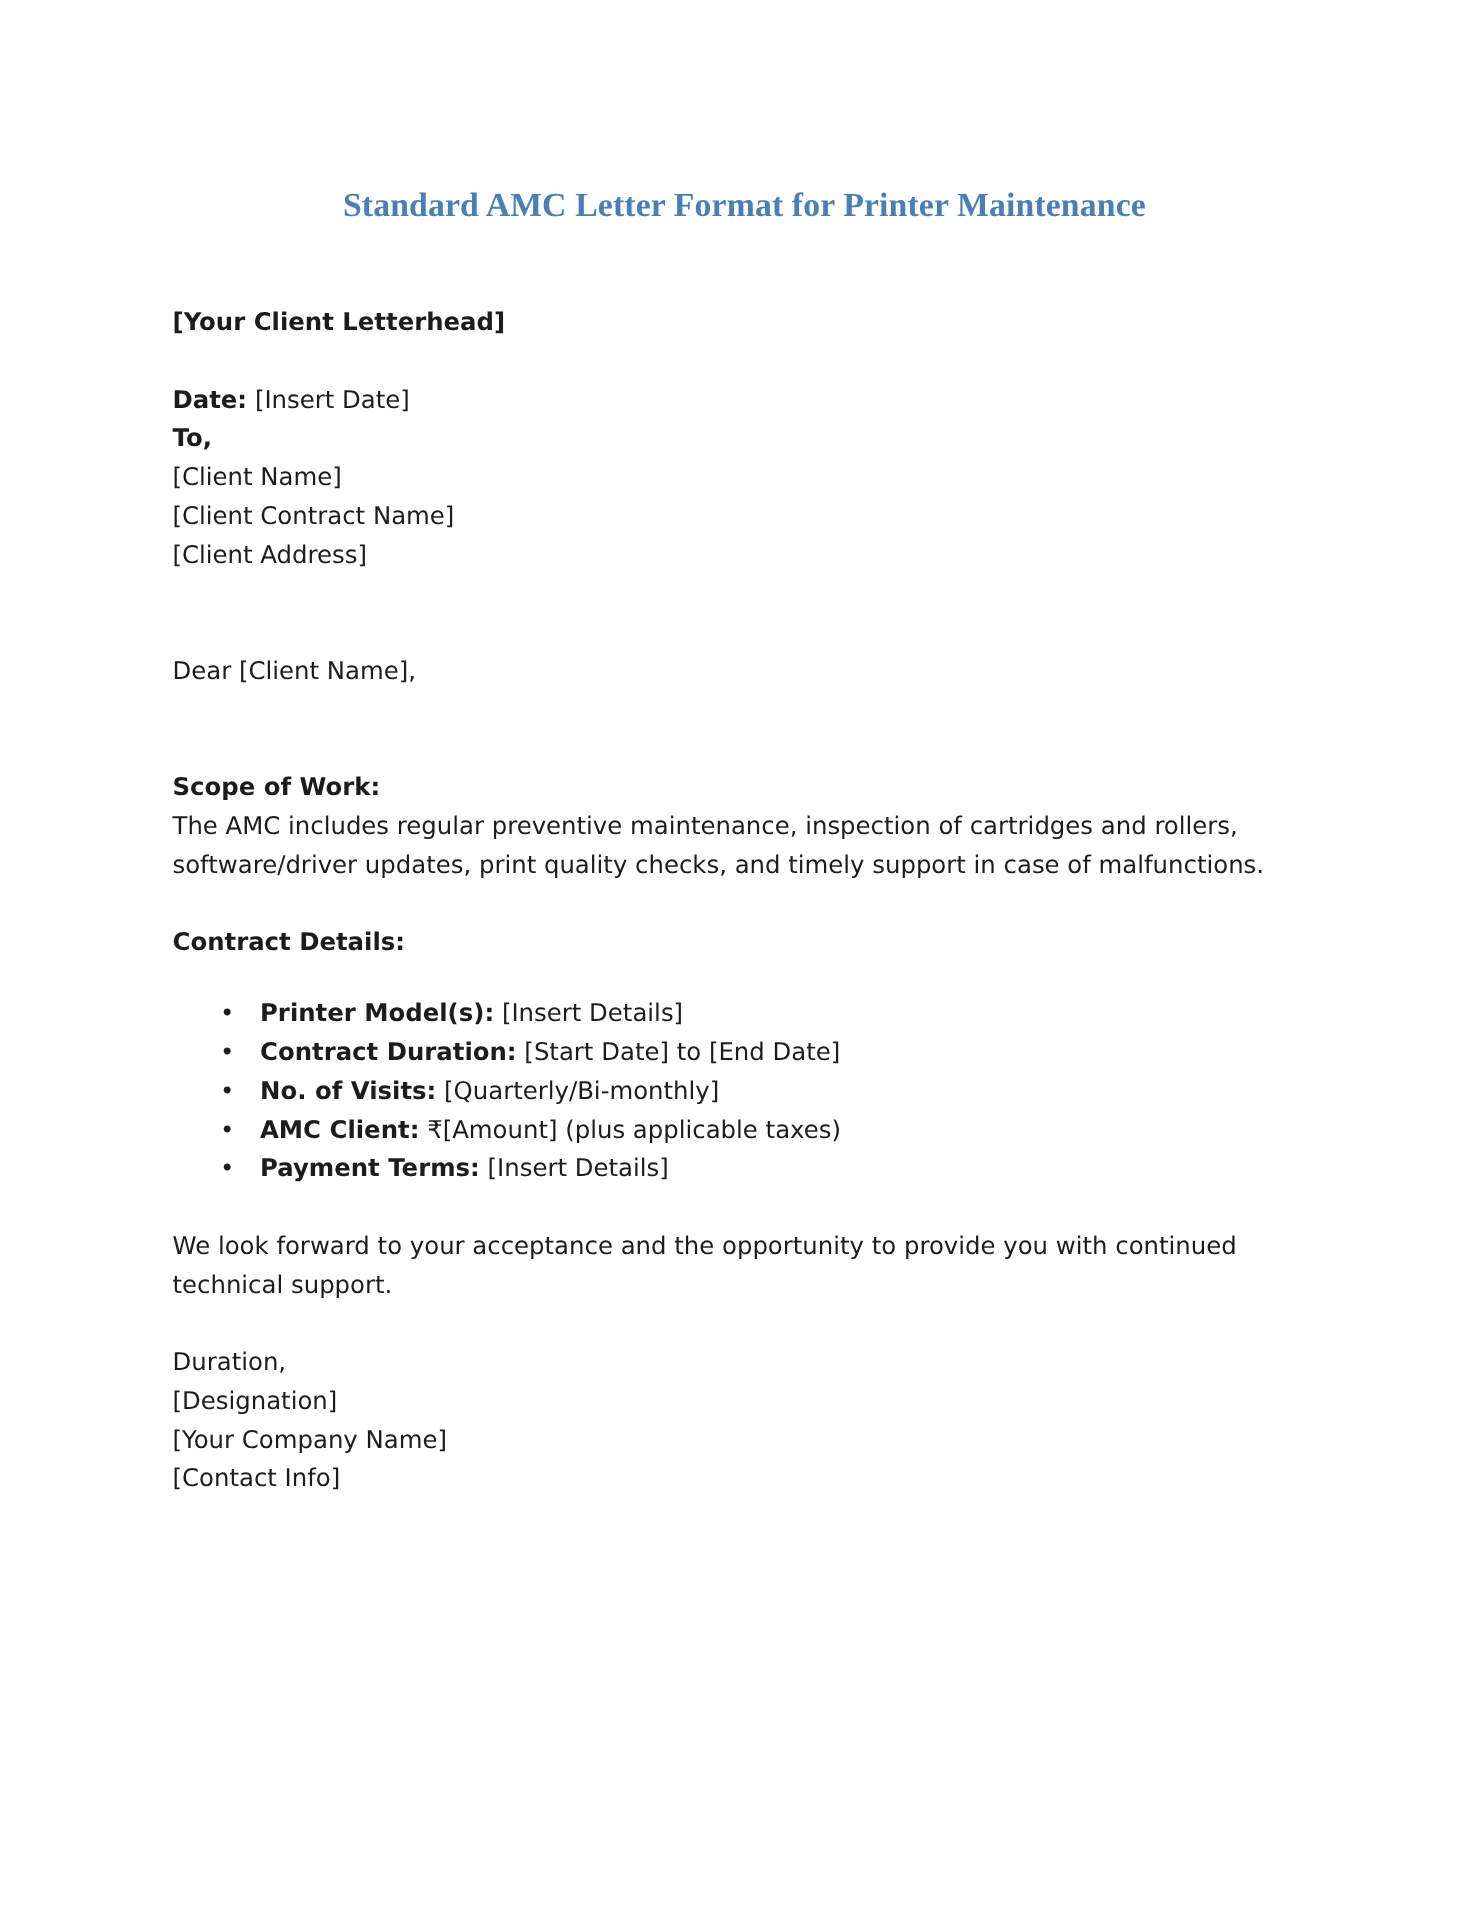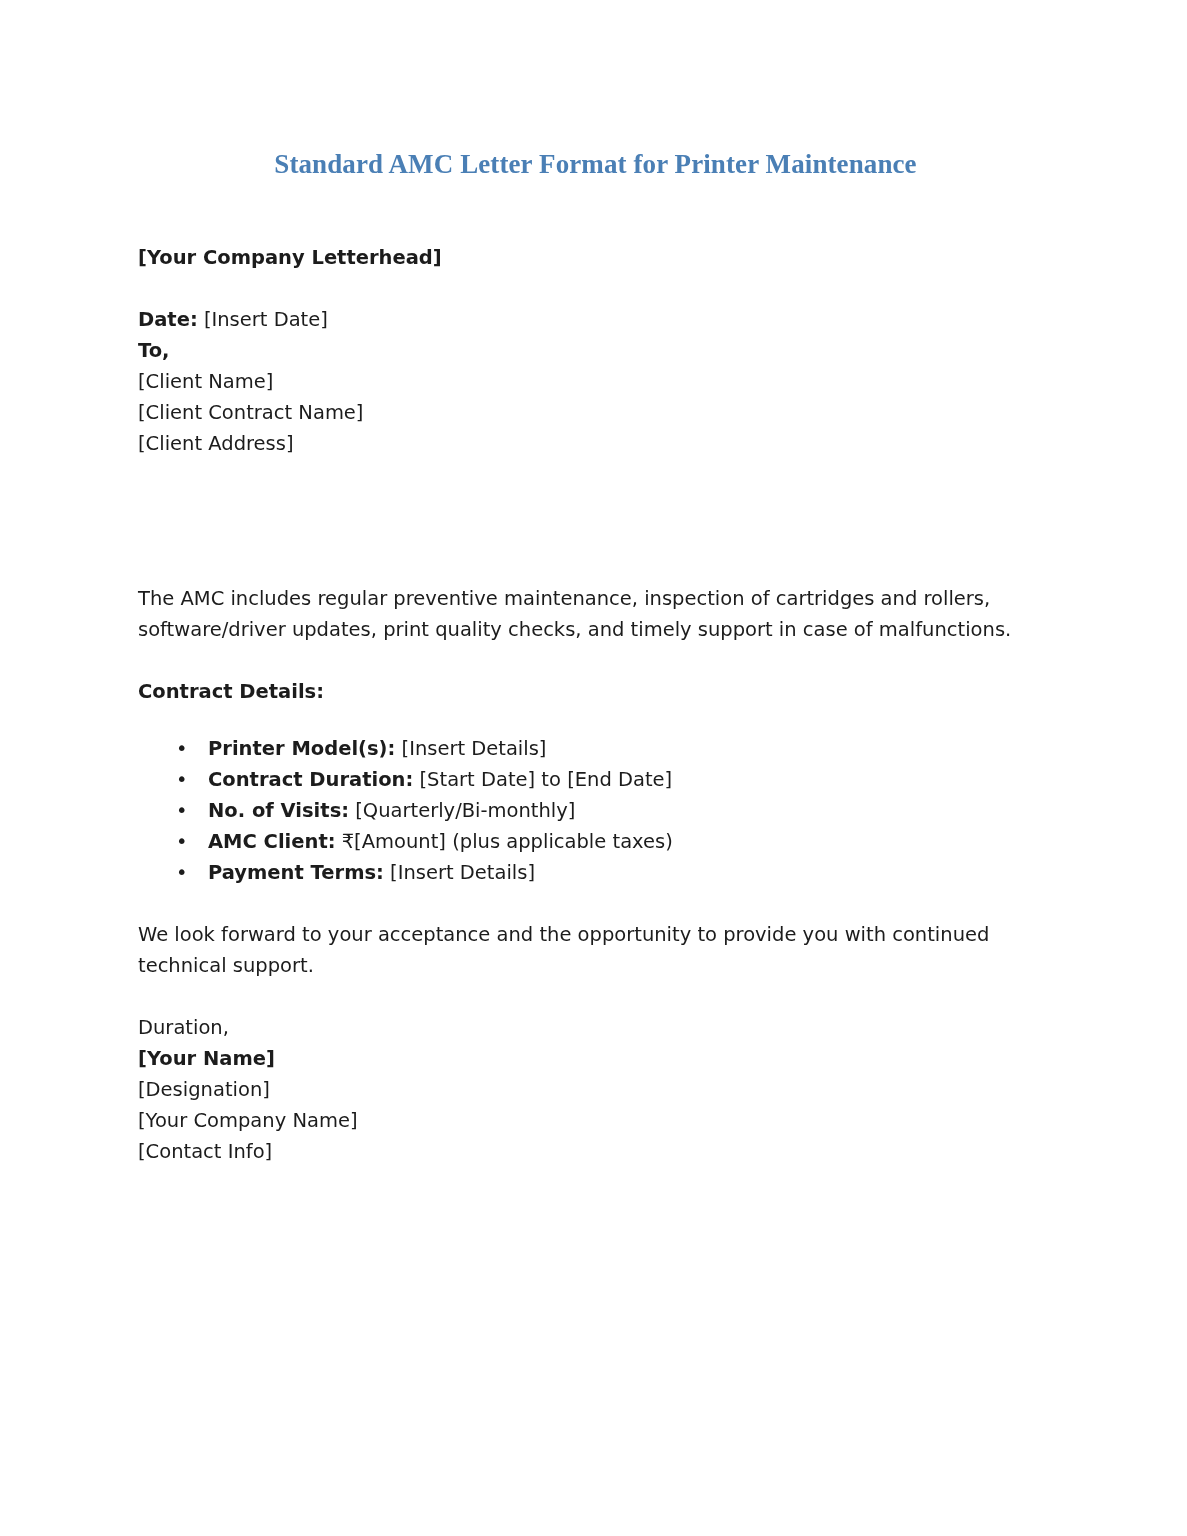--- a/index.html
+++ b/index.html
@@ -73,43 +73,45 @@
 <body>
 
 <div class="page">
 
   <div class="doc-body">
 
     <h1 class="doc-title">Standard AMC Letter Format for Printer Maintenance</h1>
 
     <div class="spacer-title"></div>
 
-    <p class="blk b">[Your Company Letterhead]</p>
+    <p class="blk b">[Your Client Letterhead]</p>
 
     <div class="spacer-para"></div>
 
     <p class="blk"><span class="b">Date:</span><span> [Insert Date]</span></p>
 
     <p class="blk b">To,</p>
 
     <p class="blk">[Client Name]</p>
     <p class="blk">[Client Contract Name]</p>
     <p class="blk">[Client Address]</p>
 
     <div class="spacer-para"></div>
 
 
     <div class="spacer-para"></div>
 
+    <p class="blk">Dear [Client Name],</p>
 
     <div class="spacer-para"></div>
 
 
     <div class="spacer-para"></div>
 
+    <p class="blk b">Scope of Work:</p>
     <p class="blk">The AMC includes regular preventive maintenance, inspection of cartridges and rollers, software/driver updates, print quality checks, and timely support in case of malfunctions.</p>
 
     <div class="spacer-para"></div>
 
     <p class="blk b">Contract Details:</p>
 
     <div class="spacer-small"></div>
 
     <ul class="bullets">
       <li><span class="dot">•</span><span class="b">Printer Model(s):</span><span> [Insert Details]</span></li>
@@ -119,19 +121,18 @@
       <li><span class="dot">•</span><span class="b">Payment Terms:</span><span> [Insert Details]</span></li>
     </ul>
 
     <div class="spacer-para"></div>
 
     <p class="blk">We look forward to your acceptance and the opportunity to provide you with continued technical support.</p>
 
     <div class="spacer-para"></div>
 
     <p class="blk">Duration,</p>
-    <p class="blk b">[Your Name]</p>
     <p class="blk">[Designation]</p>
     <p class="blk">[Your Company Name]</p>
     <p class="blk">[Contact Info]</p>
 
   </div>
 </div>
 
 </body></html>

